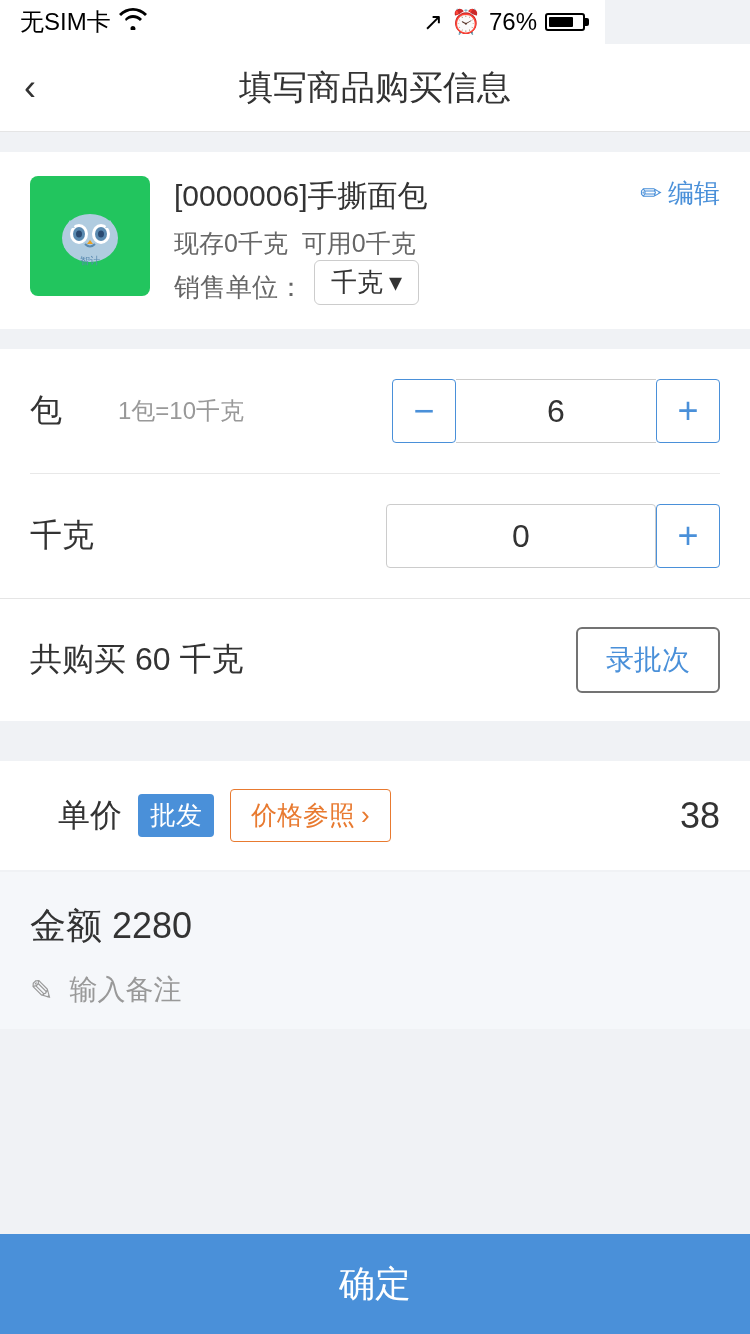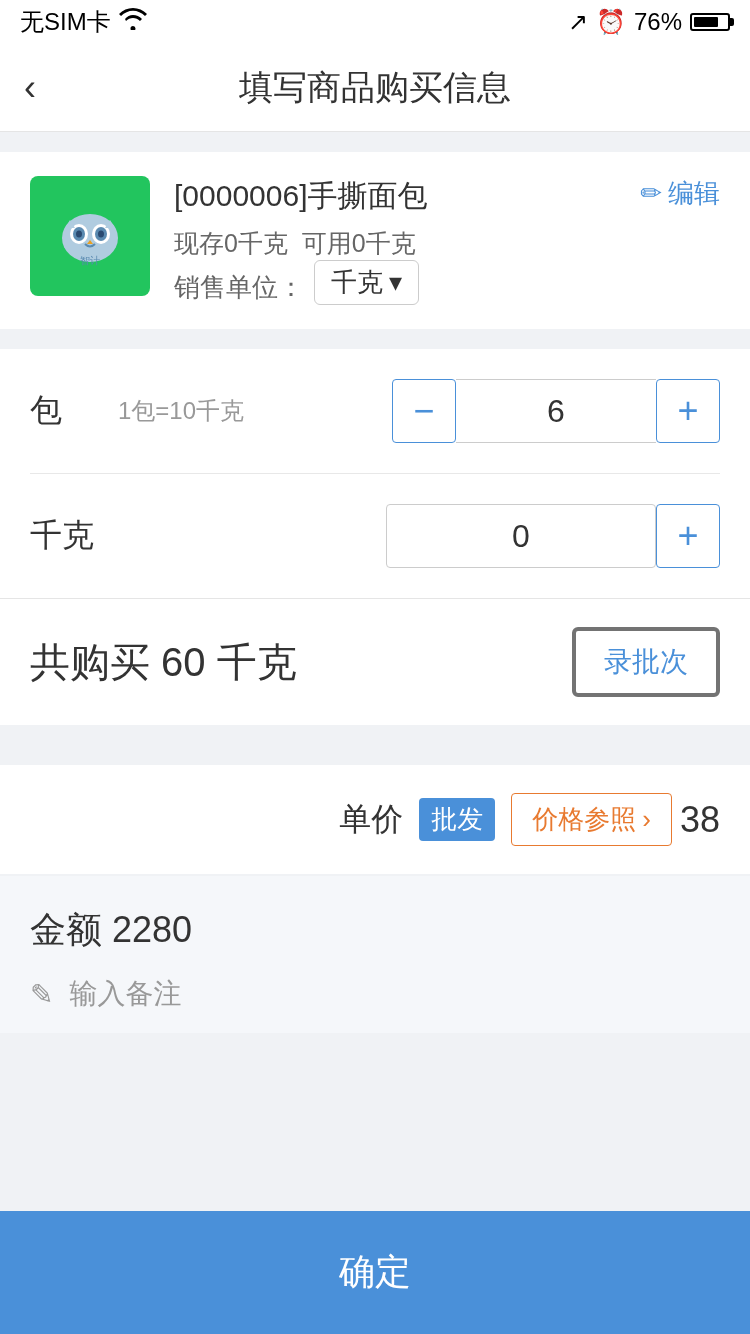--- a/index.html
+++ b/index.html
@@ -8,21 +8,21 @@
       width: 750px;
       min-height: 1334px;
       font-family: -apple-system, "PingFang SC", "Helvetica Neue", Arial, sans-serif;
       background: #f0f2f5;
       font-size: 28px;
       color: #333;
     }
 
     
     .status-bar {
-      width: 750px;
+      width: 605px;
       height: 44px;
       background: #fff;
       display: flex;
       align-items: center;
       justify-content: space-between;
       padding: 0 20px;
       font-size: 24px;
       color: #000;
     }
     .status-left { display: flex; align-items: center; gap: 8px; }
@@ -213,44 +213,45 @@
 
     
     .total-row {
       background: #fff;
       padding: 28px 30px;
       display: flex;
       align-items: center;
       justify-content: space-between;
     }
     .total-text {
-      font-size: 40px;
+      font-size: 32px;
       color: #333;
     }
     .batch-btn {
-      border: 4px solid #737373;
+      border: 2px solid #737373;
       color: #4a90d9;
       background: #fff;
       padding: 12px 28px;
       font-size: 28px;
       border-radius: 6px;
       cursor: pointer;
     }
 
     
     .price-section {
       background: #fff;
       margin-top: 20px;
       padding: 28px 30px;
     }
     .price-row {
       display: flex;
       align-items: center;
       gap: 8px;
-      justify-content: flex-end;
+      justify-content: space-between;
+      margin-left: 28px;
     }
     .price-left {
       display: flex;
       align-items: center;
       gap: 16px;
     }
     .price-label { font-size: 32px; color: #333; }
     .price-tag {
       background: #4a90d9;
       color: #fff;
@@ -299,21 +300,21 @@
       height: 350px;
       background: #f0f2f5;
     }
 
     
     .confirm-btn {
       position: fixed;
       bottom: 0;
       left: 0;
       width: 750px;
-      height: 123px;
+      height: 100px;
       background: #4a90d9;
       color: #fff;
       font-size: 36px;
       display: flex;
       align-items: center;
       justify-content: center;
       cursor: pointer;
       border: none;
       outline: none;
       margin-top: 8px;

